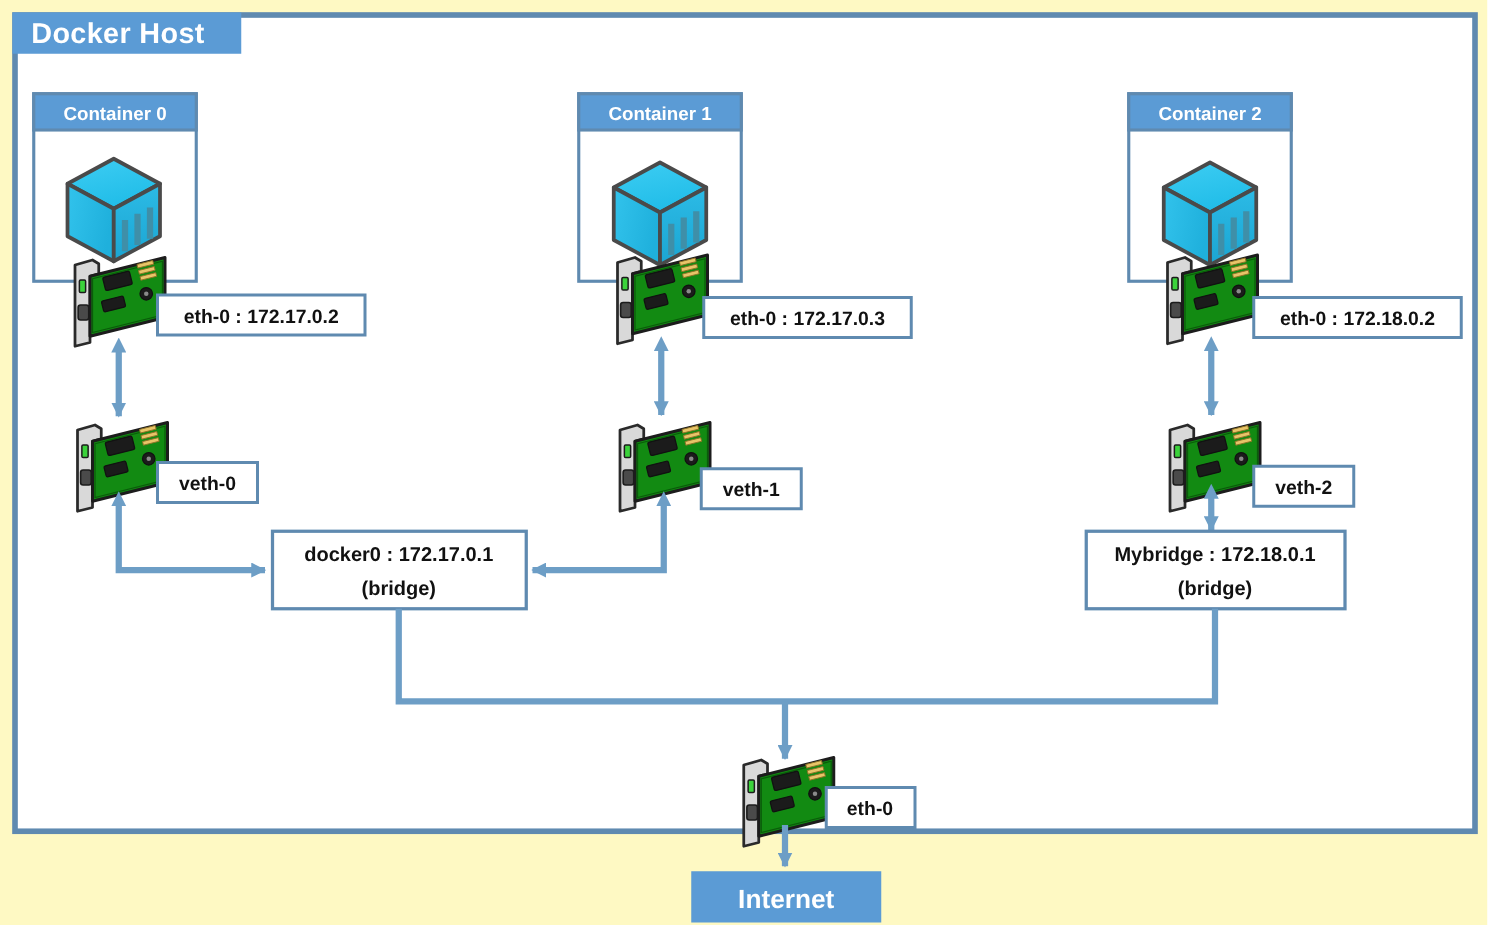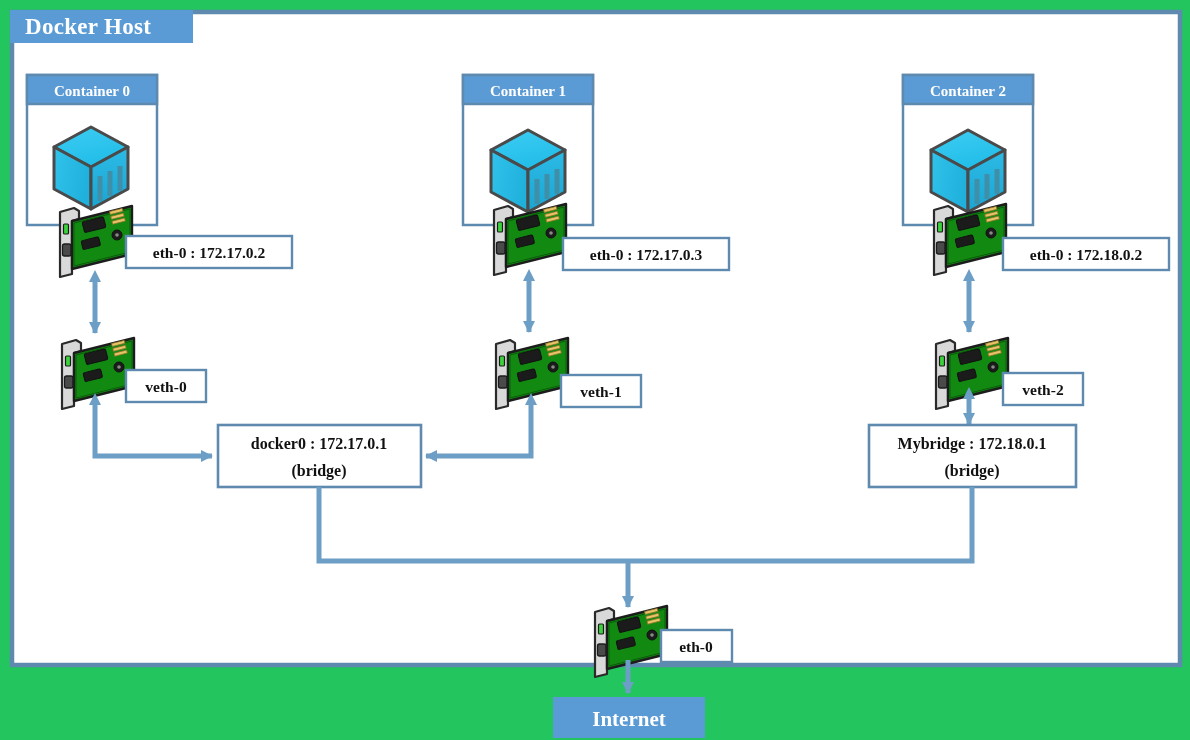--- a/index.html
+++ b/index.html
@@ -7,23 +7,22 @@
     padding: 0;
     background: #ffffff;
   }
   body {
     font-family: "Liberation Sans", sans-serif;
   }
   #stage {
     position: relative;
     width: 1190px;
     height: 740px;
-    background: #22c55e;
+    background: #fef9c3;
     overflow: hidden;
-    font-family: Liberation Serif, serif;
   }
   svg.diagram {
     position: absolute;
     top: 0;
     left: 0;
     width: 1190px;
     height: 740px;
   }
   .host-title-text {
     font-size: 23px;

